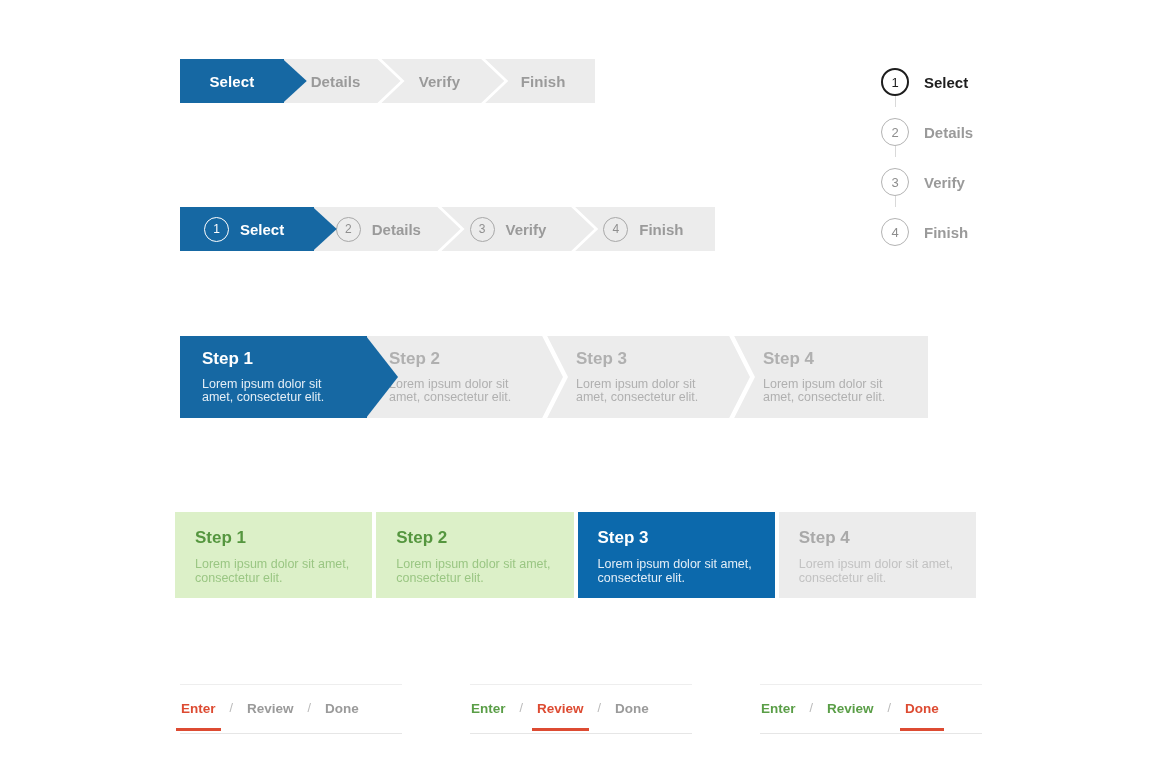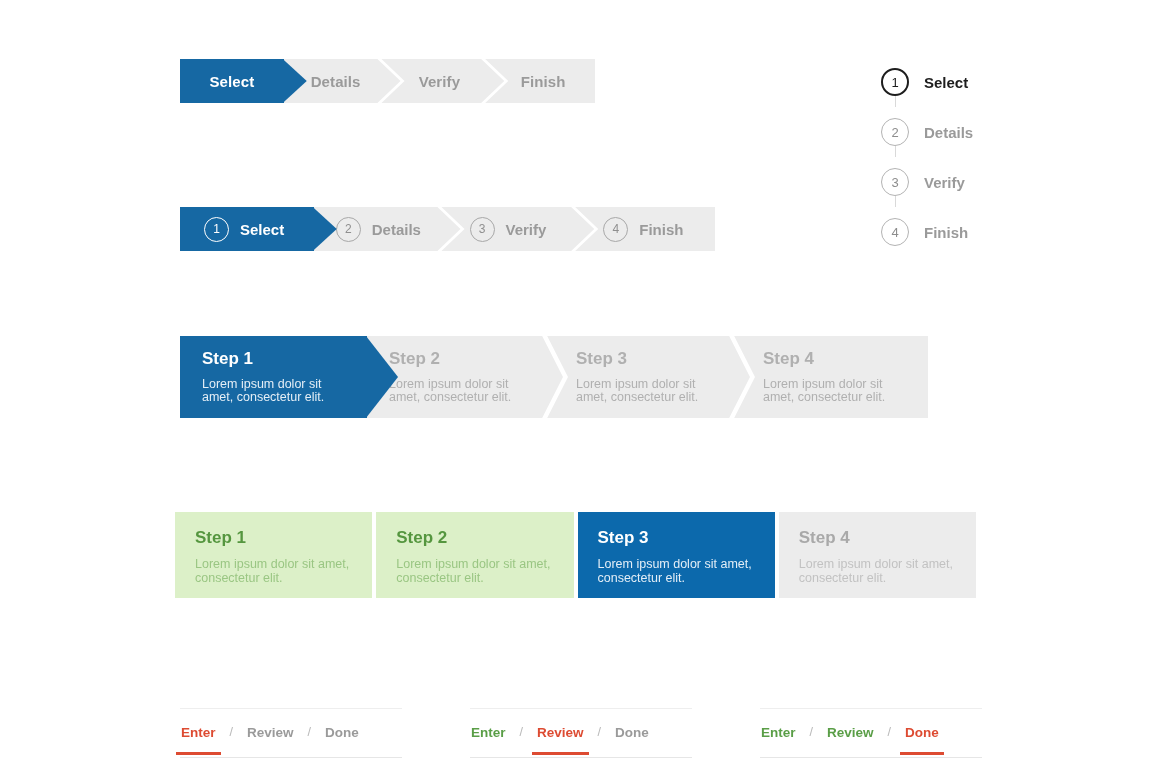--- a/index.html
+++ b/index.html
@@ -157,21 +157,21 @@
   .fcard.current { background: #0c69ac; }
   .fcard.current .ftitle { color: #ffffff; }
   .fcard.current .fdesc { color: #e3eef7; }
   .fcard.todo { background: #ececec; }
   .fcard.todo .ftitle { color: #a9a9a9; }
   .fcard.todo .fdesc { color: #c2c2c2; }
 
   
   .linkgroup {
     position: absolute;
-    top: 708px;
+    top: 684px;
     width: 222px;
     height: 50px;
     border-top: 1px solid #eeeeee;
     box-sizing: border-box;
   }
   #linkgroup-1 { left: 180px; }
   #linkgroup-2 { left: 470px; }
   #linkgroup-3 { left: 760px; }
   .linkrow { display: flex; align-items: center; height: 46px; }
   .linkitem {

